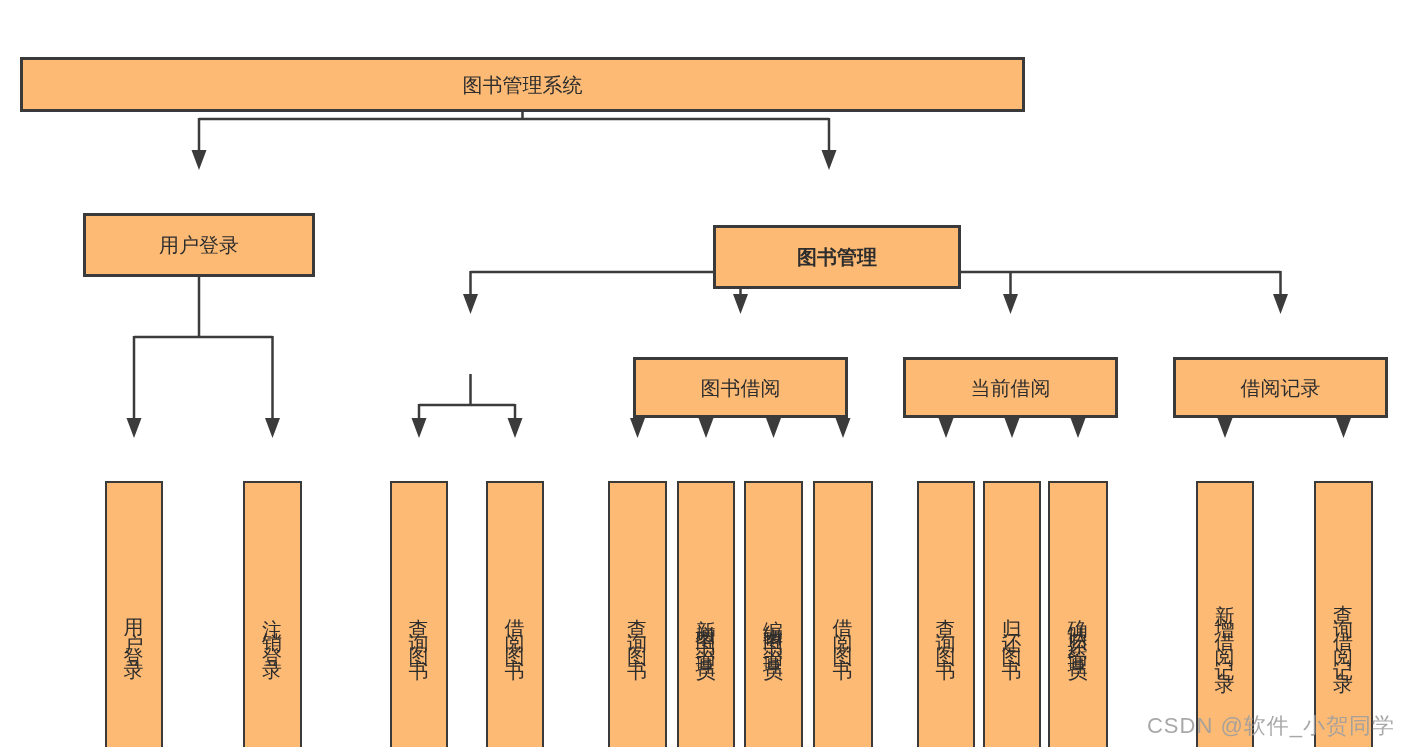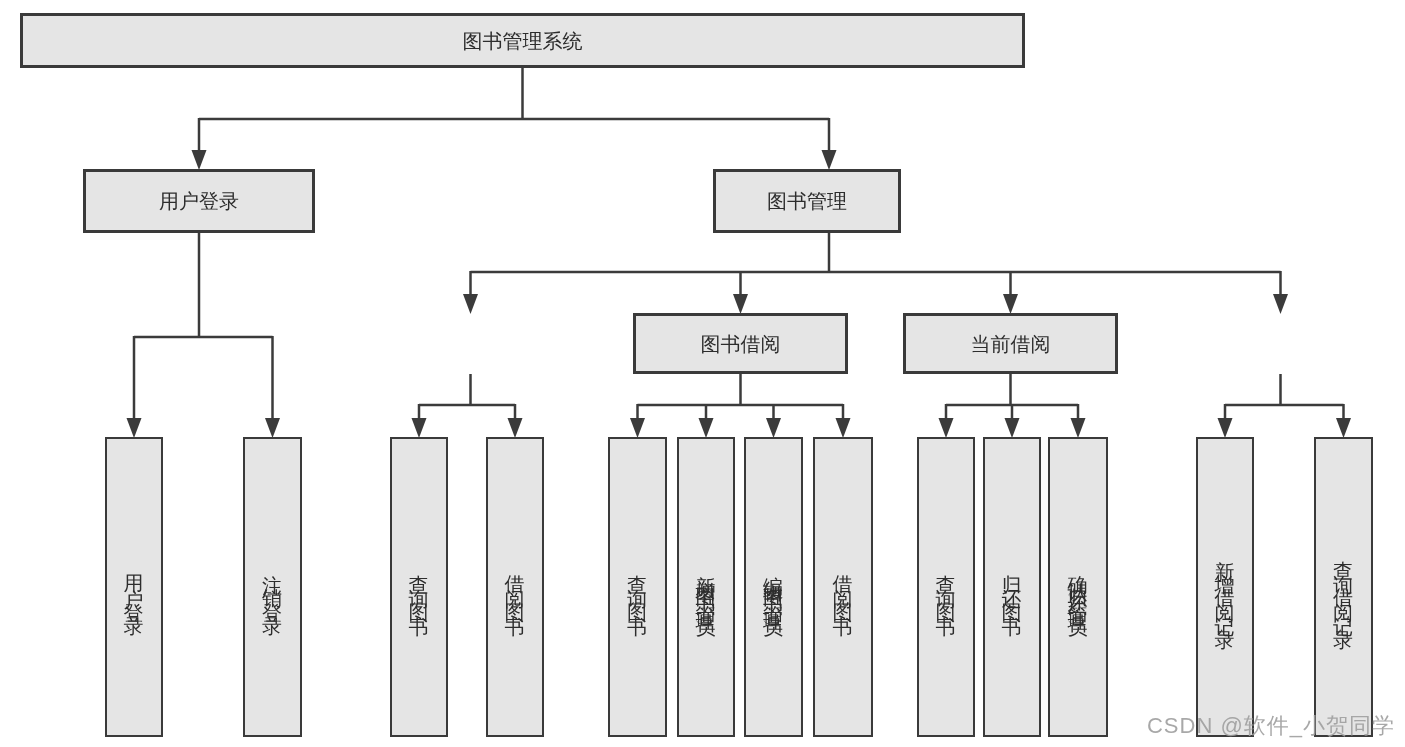--- a/index.html
+++ b/index.html
@@ -10,26 +10,27 @@
     font-family:"Liberation Sans", sans-serif;
     overflow:hidden;
   }
   #connectors{
     position:absolute;left:0;top:0;width:1405px;height:747px;
     z-index:1;pointer-events:none;
   }
   .node{
     position:absolute;
     box-sizing:border-box;
-    background:#e5e5e5;
+    background:#fdba74;
     border:3px solid #3a3a3a;
     display:flex;
     align-items:center;
     justify-content:center;
     z-index:2;
+    margin-top:44px;
   }
   .node.vert{border-width:2px;}
   .lbl{
     color:#2d2d2d;
     font-size:20px;
     line-height:1;
     white-space:nowrap;
   }
   .node.vert .lbl{
     writing-mode:vertical-rl;
@@ -103,28 +104,31 @@
       <line x1="1343.5" y1="404" x2="1343.5" y2="421" stroke="#3b3b3b" stroke-width="2.5"></line>
       <polygon points="1336,418 1351,418 1343.5,438" fill="#3b3b3b"></polygon>
     </svg>
   <div id="watermark">CSDN @软件_小贺同学</div>
 <div class="node horiz" style="left: 20px; top: 13px; width: 1005px; height: 55px;">
       <span class="lbl">图书管理系统</span>
     </div>
     <div class="node horiz" style="left: 83px; top: 169px; width: 232px; height: 64px;">
       <span class="lbl">用户登录</span>
     </div>
-    <div class="node horiz" style="left: 713px; top: 169px; width: 188px; height: 64px;">
+    <div class="node horiz" style="left: 713px; top: 181px; width: 248px; height: 64px; font-weight: bold;">
       <span class="lbl">图书管理</span>
     </div>
     <div class="node horiz" style="left: 633px; top: 313px; width: 215px; height: 61px; justify-content: center;">
       <span class="lbl">图书借阅</span>
     </div>
     <div class="node horiz" style="left: 903px; top: 313px; width: 215px; height: 61px;">
       <span class="lbl">当前借阅</span>
+    </div>
+    <div class="node horiz" style="left: 1173px; top: 313px; width: 215px; height: 61px;">
+      <span class="lbl">借阅记录</span>
     </div>
     <div class="node vert" style="left: 105px; top: 437px; width: 58px; height: 300px;">
       <span class="lbl" style="letter-spacing: 14px;">用户登录</span>
     </div>
     <div class="node vert" style="left: 243px; top: 437px; width: 59px; height: 300px;">
       <span class="lbl" style="letter-spacing: 14px;">注销登录</span>
     </div>
     <div class="node vert" style="left: 390px; top: 437px; width: 58px; height: 300px;">
       <span class="lbl" style="letter-spacing: 14px;">查询图书</span>
     </div>

